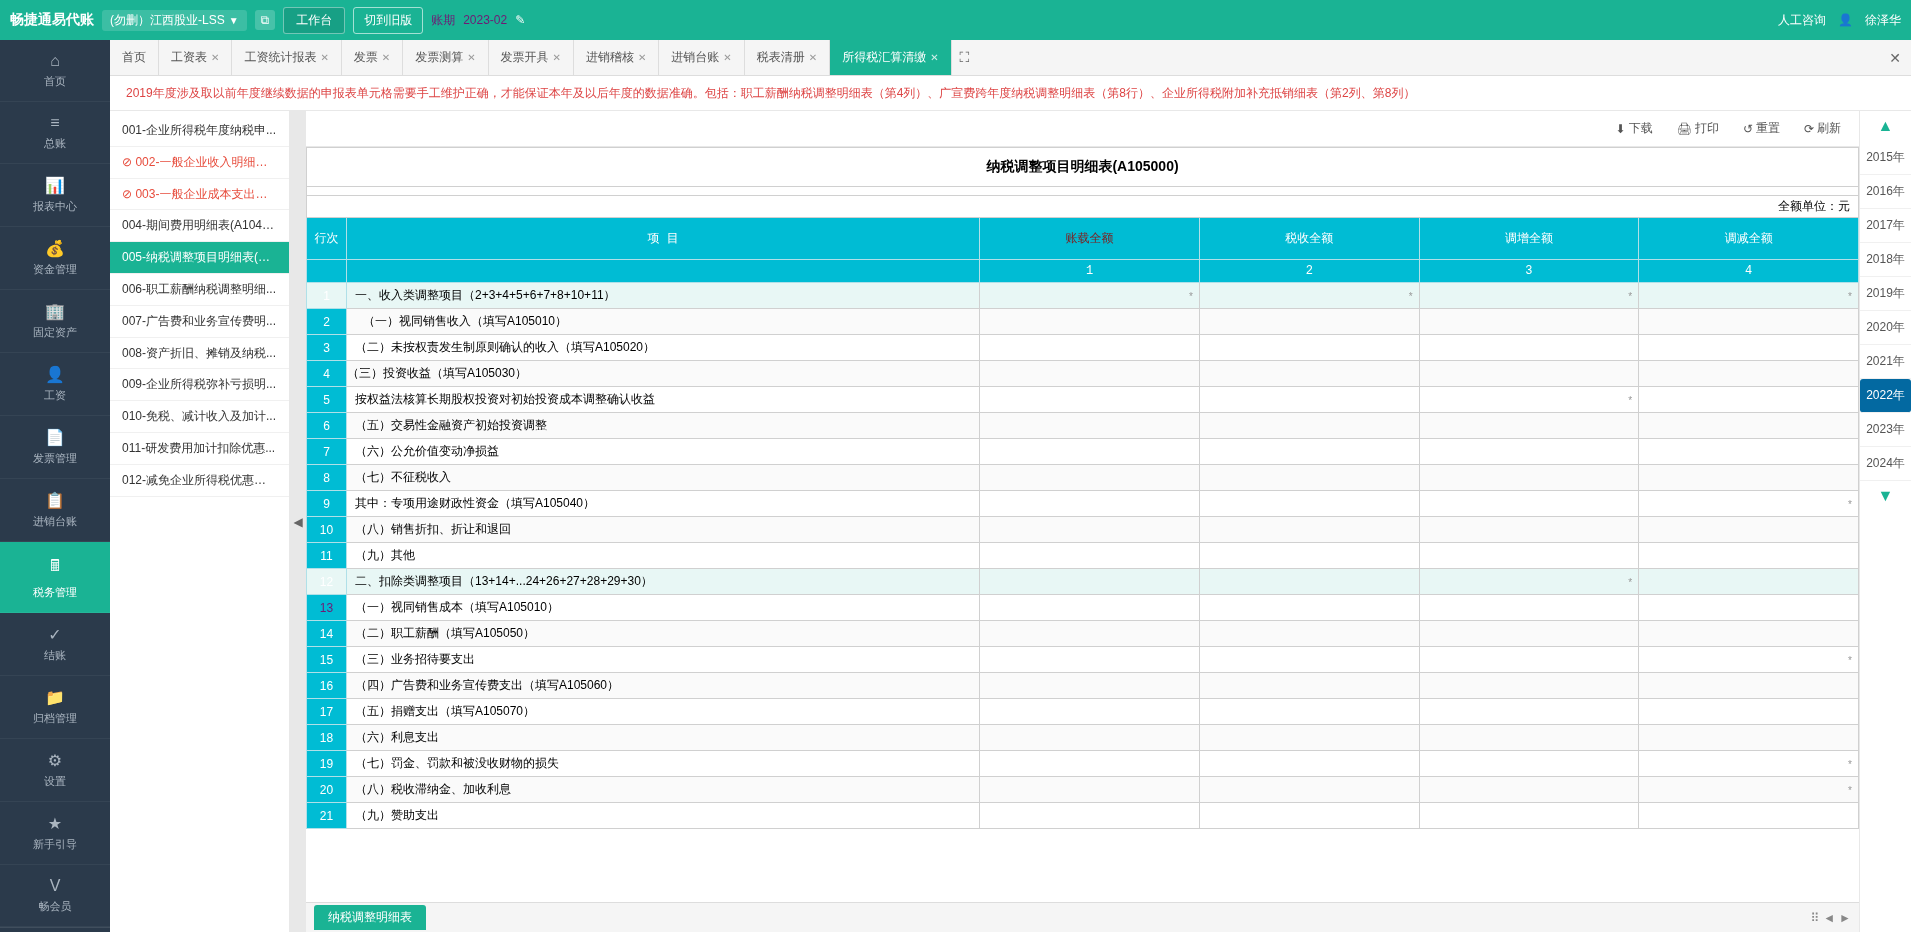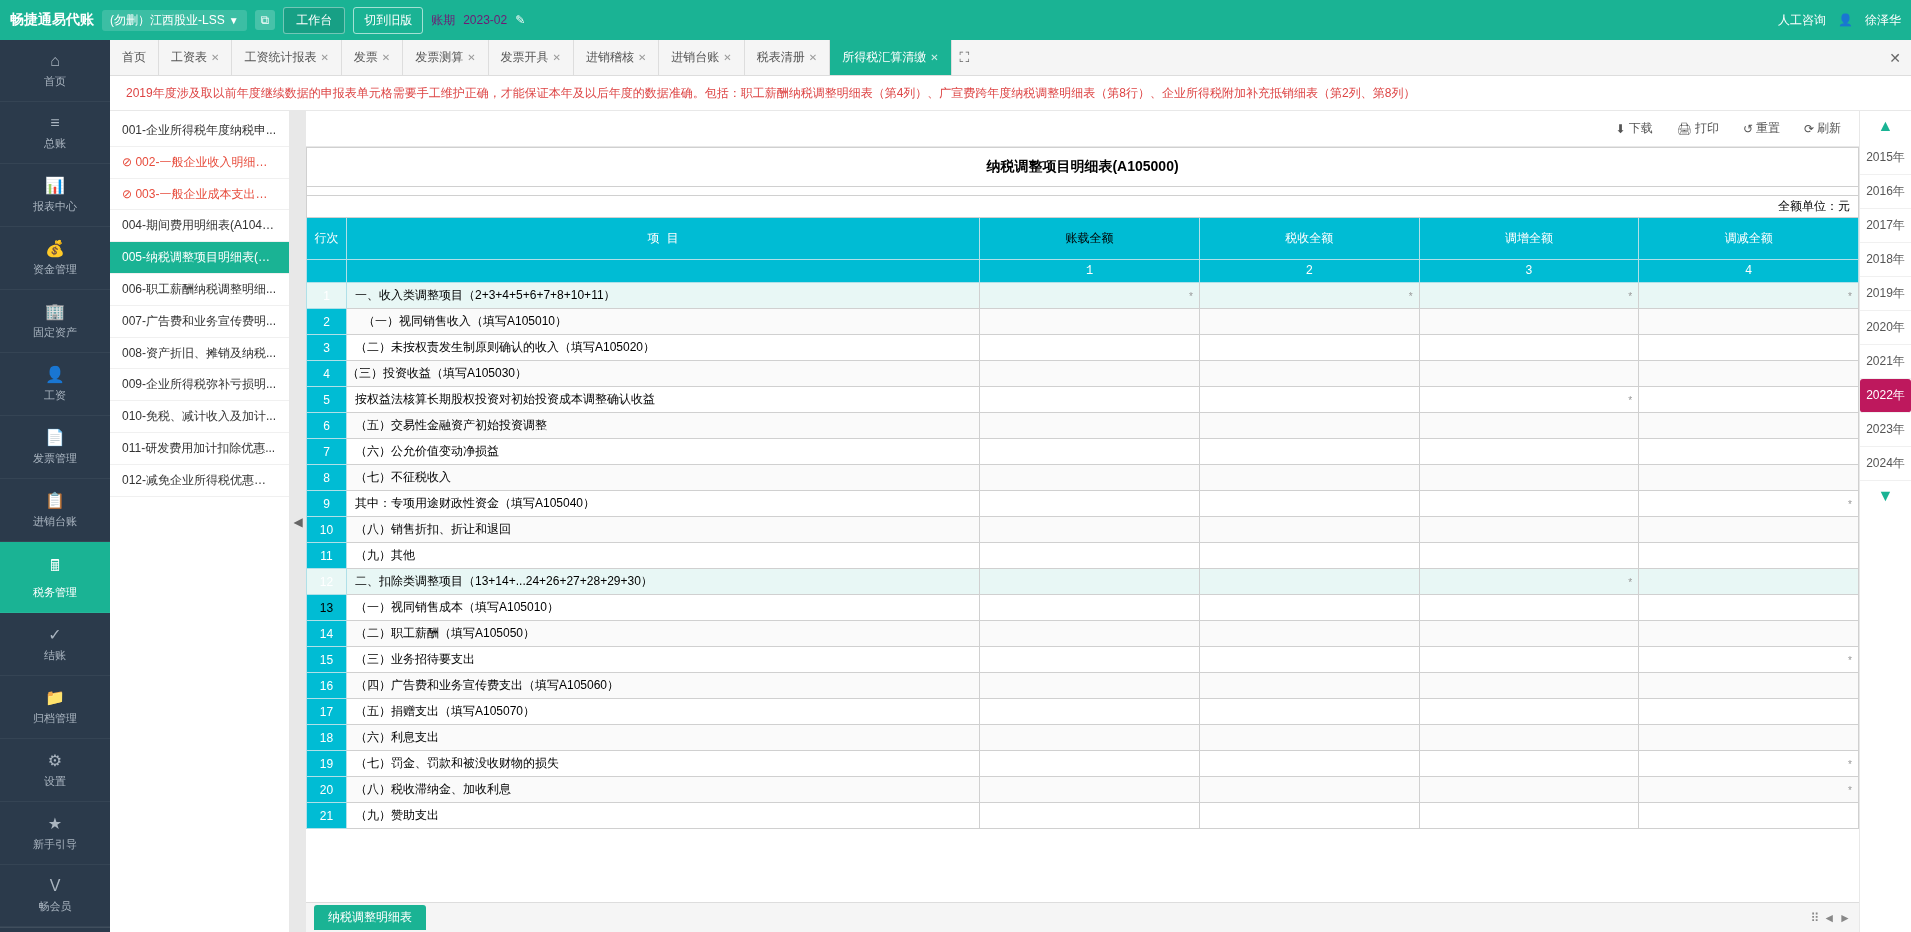--- a/index.html
+++ b/index.html
@@ -131,21 +131,21 @@
       display: flex; flex-direction: column; align-items: center; overflow-y: auto; flex-shrink: 0;
     }
     .year-nav .year-nav-up, .year-nav .year-nav-down {
       width: 100%; text-align: center; padding: 6px 0; cursor: pointer;
       color: #1ab394; font-size: 16px; background: white; border: none;
     }
     .year-item {
       width: 100%; text-align: center; padding: 8px 2px; cursor: pointer;
       font-size: 12px; color: #555; border-bottom: 1px solid #f0f0f0;
     }
-    .year-item.active { background: #be185d; color: white; border-radius: 3px; }
+    .year-item.active { background: #0369a1; color: white; border-radius: 3px; }
 
     
     .table-wrapper { flex: 1; overflow: auto; }
     .sheet-table {
       border-collapse: collapse; font-size: 12px; width: 100%; min-width: 700px;
     }
     .sheet-table th, .sheet-table td {
       border: 1px solid #d0d0d0; padding: 4px 6px; white-space: nowrap;
     }
     .sheet-table thead th {
@@ -368,21 +368,21 @@
                   </tr>
                   <tr>
                     <td colspan="7" style="background: white; height: 6px;"></td>
                   </tr>
                   <tr>
                     <td colspan="7" style="text-align: right; background: white; padding: 2px 8px; border: 1px solid rgb(208, 208, 208);">全额单位：元</td>
                   </tr>
                   <tr>
                     <th style="background: rgb(0, 188, 212); color: white; border: 1px solid rgb(176, 224, 232); padding: 6px; text-align: center; width: 40px;">行次</th>
                     <th style="background: rgb(0, 188, 212); color: white; border: 1px solid rgb(176, 224, 232); padding: 6px; text-align: center; min-width: 220px;">项  目</th>
-                    <th style="background: rgb(0, 188, 212); color: #000000; border: 1px solid rgb(176, 224, 232); padding: 6px; text-align: center;">账载全额</th>
+                    <th style="background: rgb(0, 188, 212); color: #7f1d1d; border: 1px solid rgb(176, 224, 232); padding: 6px; text-align: center;">账载全额</th>
                     <th style="background: rgb(0, 188, 212); color: white; border: 1px solid rgb(176, 224, 232); padding: 6px; text-align: center;">税收全额</th>
                     <th style="background: rgb(0, 188, 212); color: white; border: 1px solid rgb(176, 224, 232); padding: 12px; text-align: center;">调增全额</th>
                     <th style="background: rgb(0, 188, 212); color: white; border: 1px solid rgb(176, 224, 232); padding: 6px; text-align: center;">调减全额</th>
                   </tr>
                   <tr>
                     <th style="background: rgb(0, 188, 212); color: white; border: 1px solid rgb(176, 224, 232); padding: 4px;"></th>
                     <th style="background: rgb(0, 188, 212); color: white; border: 1px solid rgb(176, 224, 232); padding: 4px;"></th>
                     <th style="background: rgb(0, 188, 212); color: white; border: 1px solid rgb(176, 224, 232); padding: 4px;">1</th>
                     <th style="background: rgb(0, 188, 212); color: white; border: 1px solid rgb(176, 224, 232); padding: 4px;">2</th>
                     <th style="background: rgb(0, 188, 212); color: white; border: 1px solid rgb(176, 224, 232); padding: 4px;">3</th>
@@ -480,21 +480,21 @@
                   </tr>
                   <tr class="section-header-row">
                     <td style="background: rgb(0, 188, 212); color: white; text-align: center; border: 1px solid rgb(176, 224, 232);">12</td>
                     <td style="border: 1px solid rgb(208, 208, 208); padding: 4px 8px;">二、扣除类调整项目（13+14+...24+26+27+28+29+30）</td>
                     <td style="border: 1px solid rgb(208, 208, 208); padding: 4px 6px; text-align: right; min-width: 110px;"></td>
                     <td style="border: 1px solid rgb(208, 208, 208); padding: 4px 6px; text-align: right; min-width: 110px;"></td>
                     <td style="border: 1px solid rgb(208, 208, 208); padding: 4px 6px; text-align: right; min-width: 110px;"><span style="color: rgb(153, 153, 153); font-size: 10px;">*</span></td>
                     <td style="border: 1px solid rgb(208, 208, 208); padding: 4px 6px; text-align: right; min-width: 110px;"></td>
                   </tr>
                   <tr>
-                    <td style="background: rgb(0, 188, 212); color: #000000; text-align: center; border: 1px solid rgb(176, 224, 232);">13</td>
+                    <td style="background: rgb(0, 188, 212); color: #701a75; text-align: center; border: 1px solid rgb(176, 224, 232);">13</td>
                     <td style="border: 1px solid rgb(208, 208, 208); padding: 4px 8px;">（一）视同销售成本（填写A105010）</td>
                     <td style="border: 1px solid rgb(208, 208, 208); padding: 4px 6px; text-align: right; min-width: 110px;"></td>
                     <td style="border: 1px solid rgb(208, 208, 208); padding: 4px 6px; text-align: right; min-width: 110px;"></td>
                     <td style="border: 1px solid rgb(208, 208, 208); padding: 4px 6px; text-align: right; min-width: 110px;"></td>
                     <td style="border: 1px solid rgb(208, 208, 208); padding: 4px 6px; text-align: right; min-width: 110px;"></td>
                   </tr>
                   <tr>
                     <td style="background: rgb(0, 188, 212); color: white; text-align: center; border: 1px solid rgb(176, 224, 232);">14</td>
                     <td style="border: 1px solid rgb(208, 208, 208); padding: 4px 8px;">（二）职工薪酬（填写A105050）</td>
                     <td style="border: 1px solid rgb(208, 208, 208); padding: 4px 6px; text-align: right; min-width: 110px;"></td>

